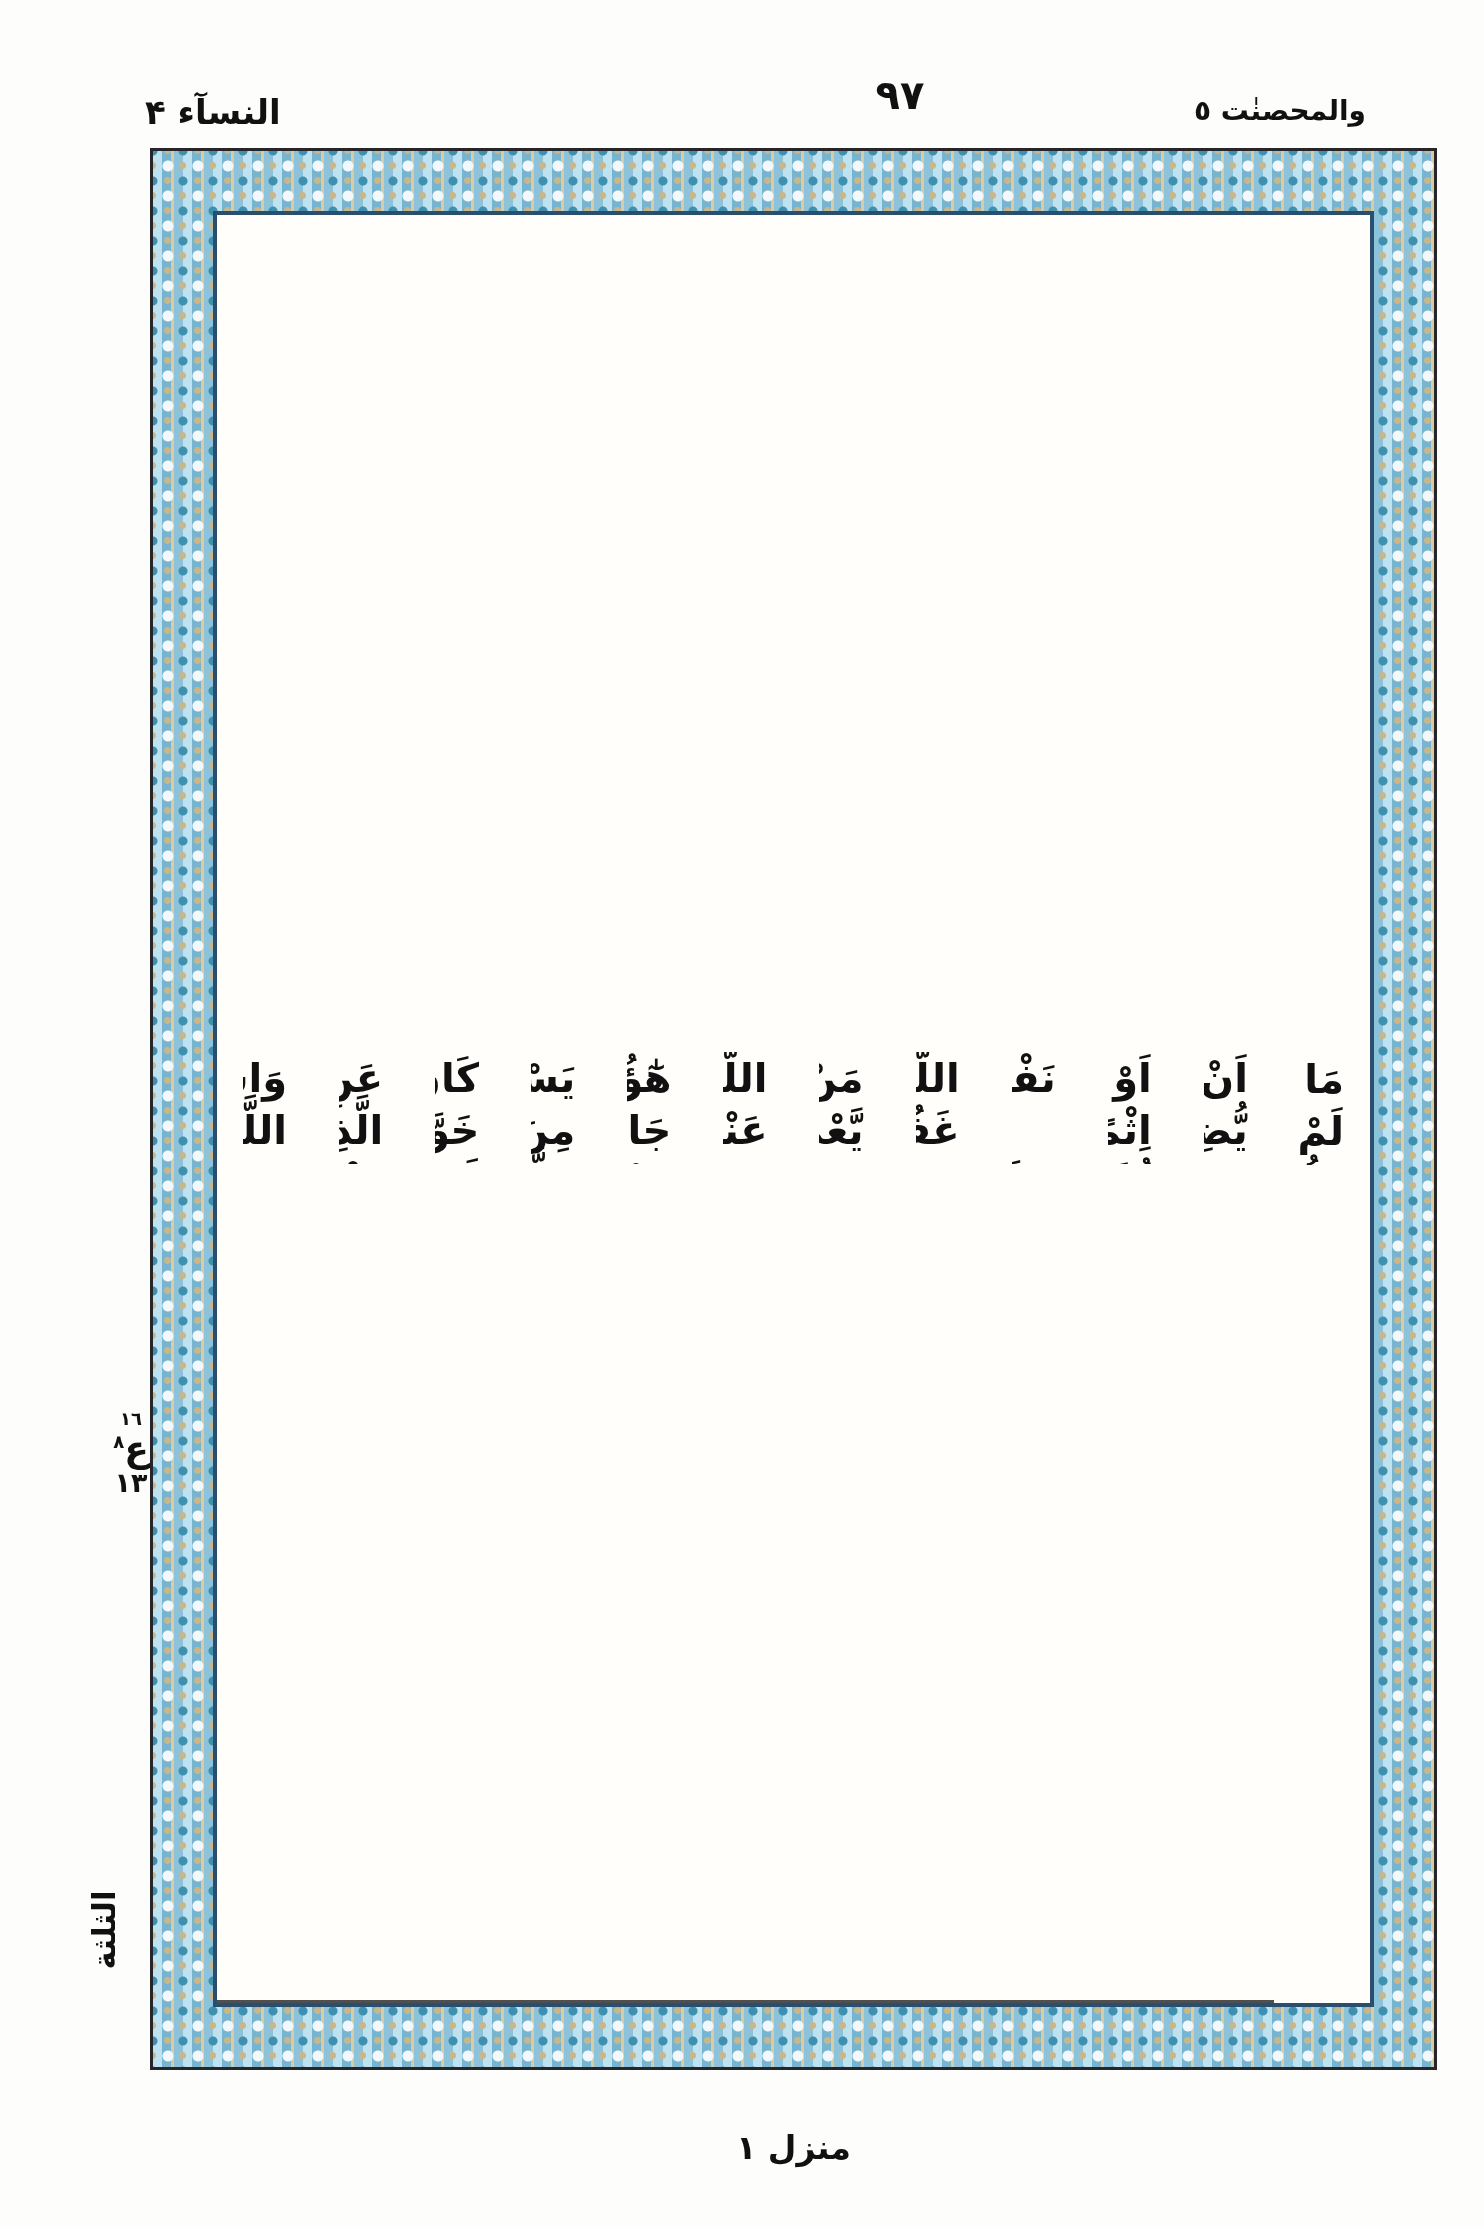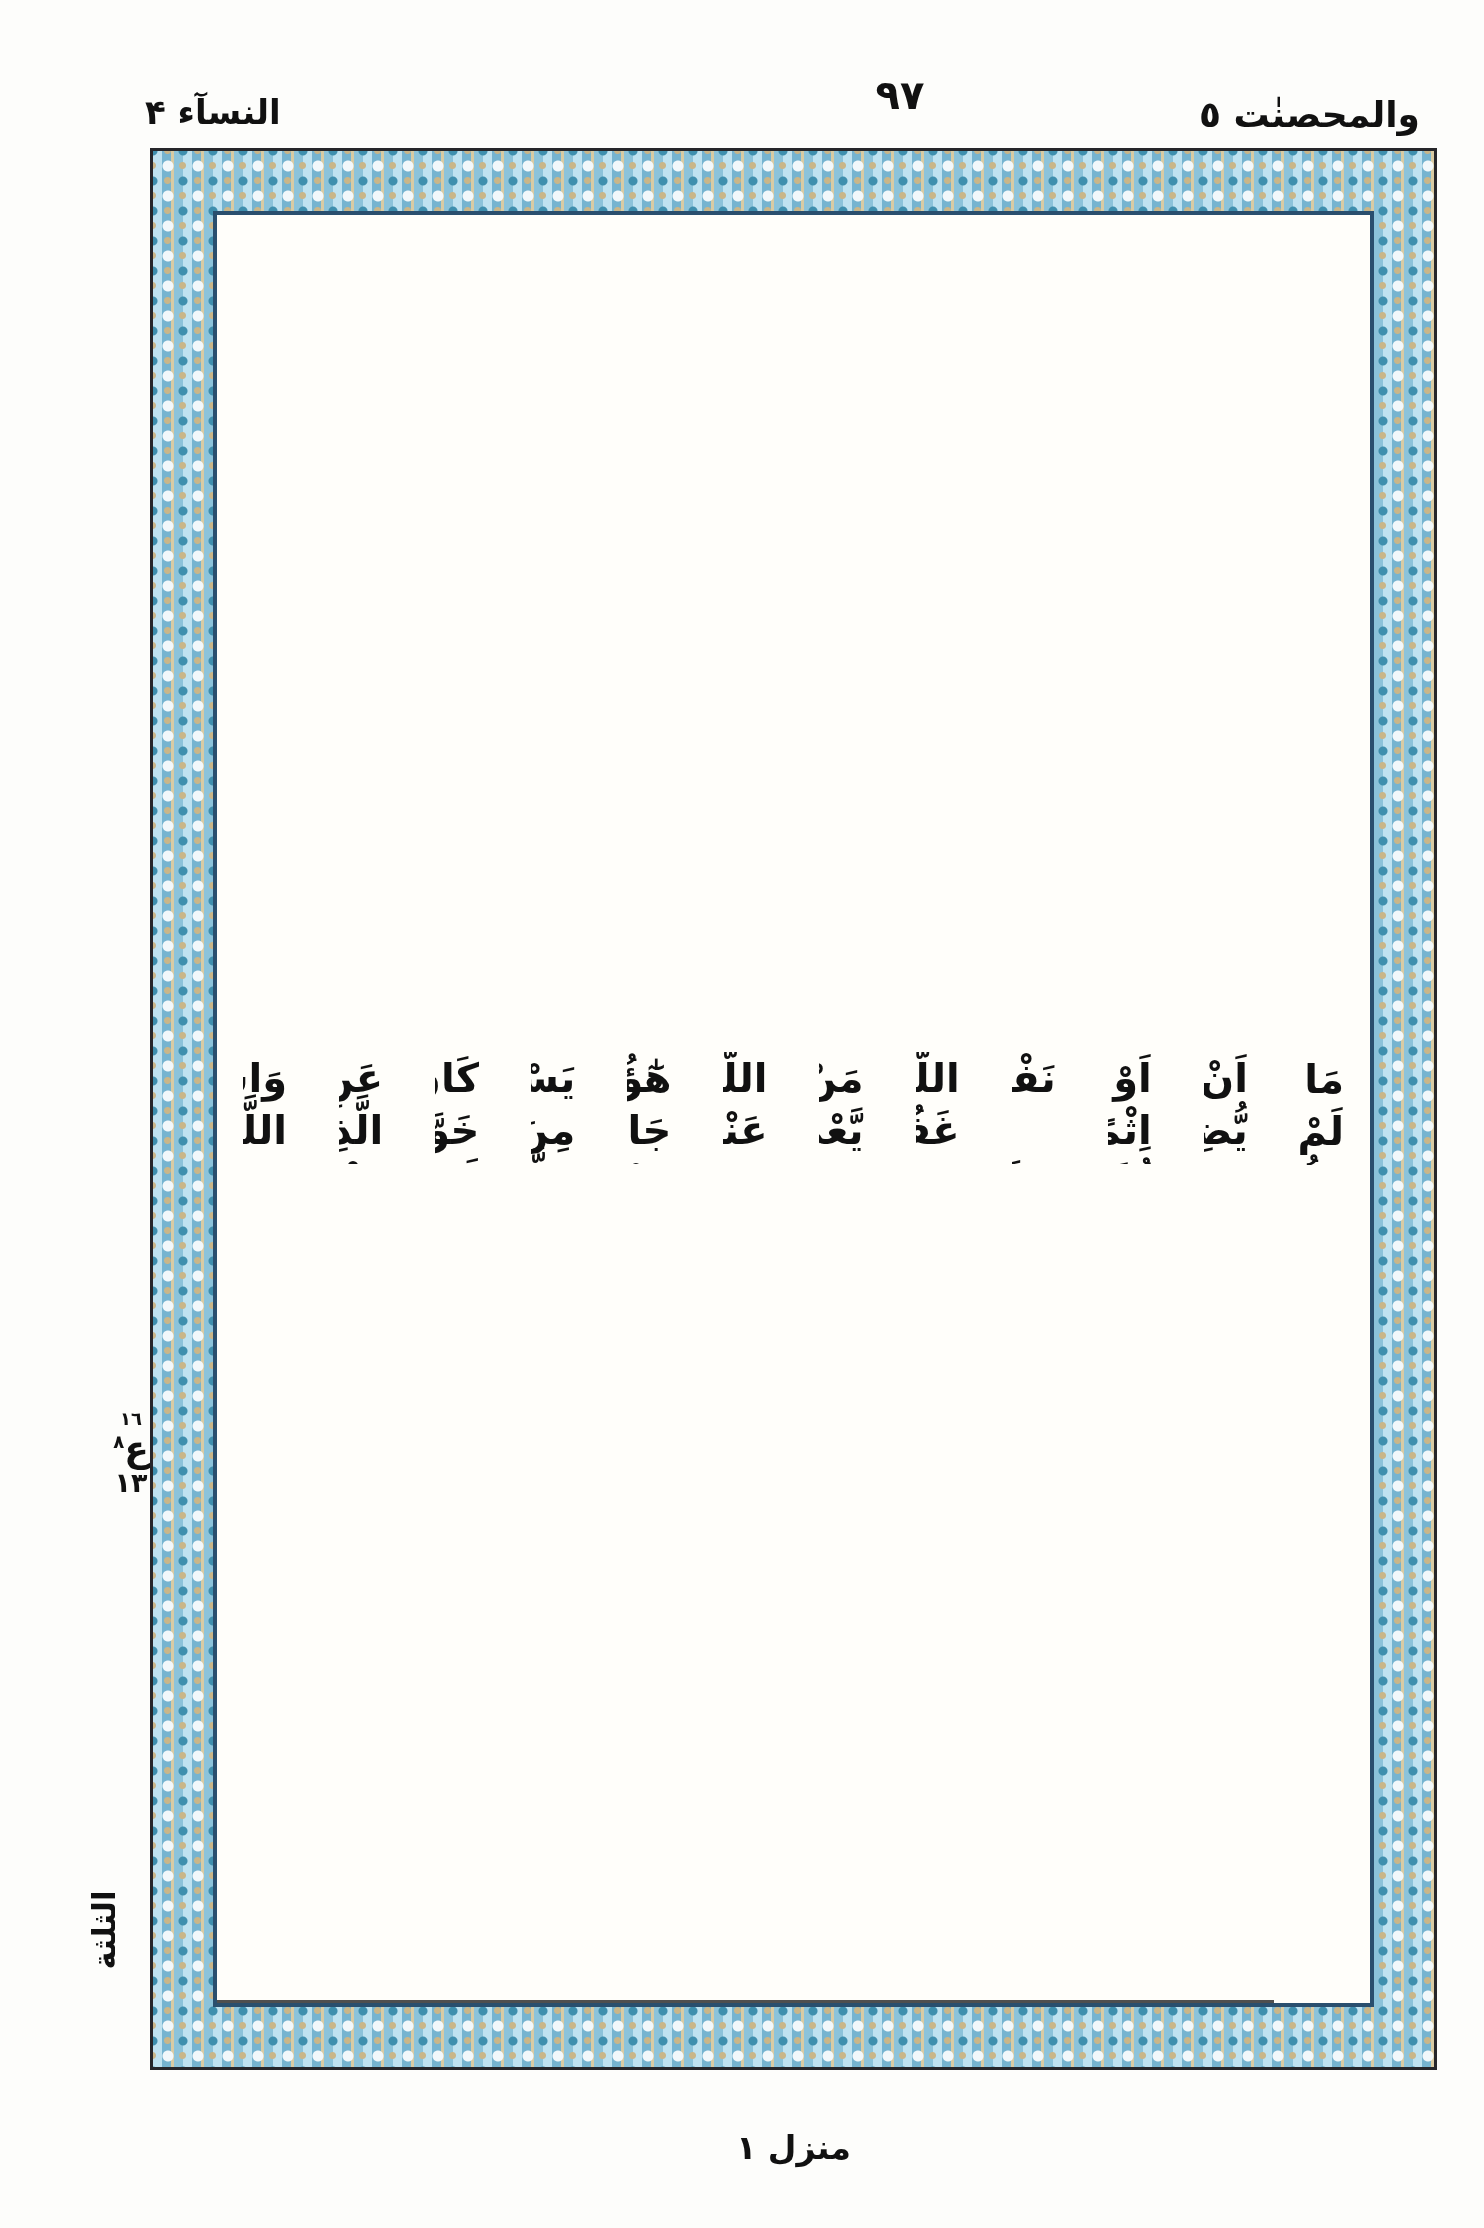--- a/index.html
+++ b/index.html
@@ -7,21 +7,21 @@
     width:1484px;height:2228px;position:relative;
     background:#fdfdfb;
     font-family:"DejaVu Sans",sans-serif;
     color:#111;
     overflow:hidden;
   }
   
   .hdr-item{position:absolute;font-weight:bold;white-space:nowrap;direction:rtl;}
   .hdr-surah{left:145px;top:92px;font-size:34px;}
   .hdr-page{left:845px;top:72px;width:110px;text-align:center;font-size:40px;}
-  .hdr-juz{left:1140px;top:94px;width:280px;text-align:right;font-size:36px;}
+  .hdr-juz{left:1140px;top:94px;width:280px;text-align:center;font-size:28px;}
   
   .frame{
     position:absolute;left:150px;top:148px;width:1287px;height:1922px;
     box-sizing:border-box;
     border:3px solid #26262a;
     padding:60px;
     background-color:#a3cfe3;
     background-image:
       radial-gradient(circle, #f2f8fb 0 5px, rgba(0,0,0,0) 6px),
       radial-gradient(circle, #3f8fae 0 4px, rgba(0,0,0,0) 5px),

